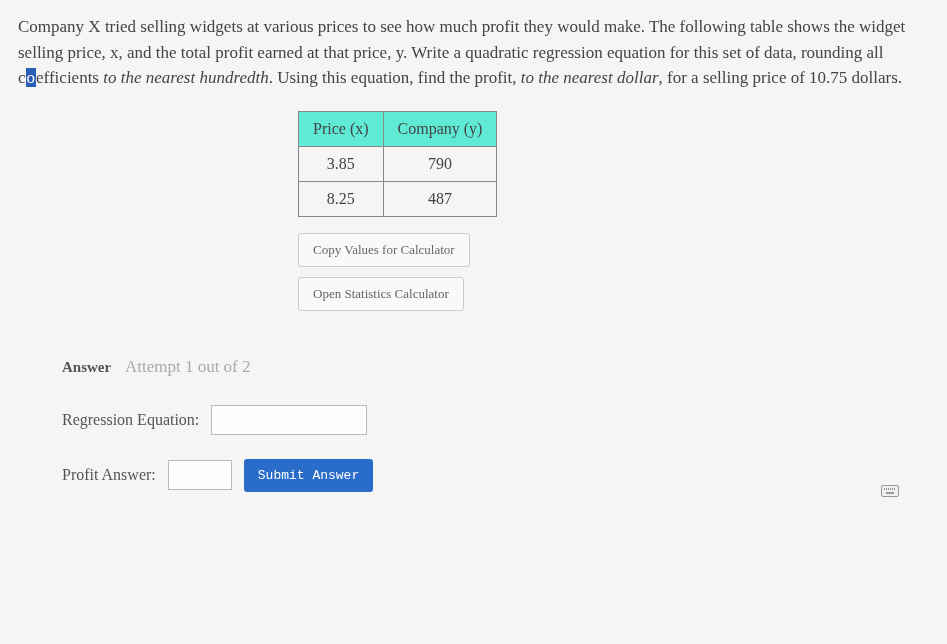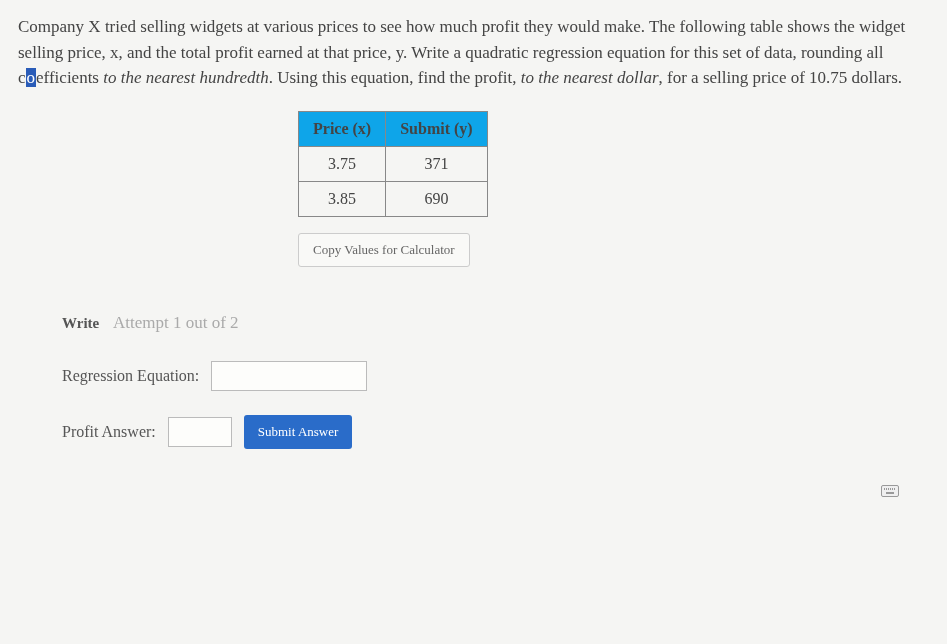--- a/index.html
+++ b/index.html
@@ -45,22 +45,21 @@
       border: 1px solid #888;
       padding: 8px 14px;
       text-align: center;
       font-size: 16px;
       color: #444;
       font-weight: normal;
       font-family: Georgia, serif;
       min-width: 74px;
     }
     th {
-      background: #0ea5e9;
-      font-weight: bold;
+      background: #5eead4;
     }
     .button-stack {
       margin-top: 16px;
       display: flex;
       flex-direction: column;
       gap: 10px;
     }
     .secondary-btn {
       background: #f9f9f7;
       border: 1px solid #ccc;
@@ -111,21 +110,21 @@
     .final-input {
       width: 64px;
     }
     .submit-btn {
       background: #2a6cc9;
       border: none;
       border-radius: 3px;
       color: #fff;
       padding: 9px 14px;
       font-size: 13px;
-      font-family: Liberation Serif, serif;
+      font-family: Liberation Mono, monospace;
       cursor: pointer;
     }
     .keyboard-icon {
       position: absolute;
       right: 48px;
       top: 485px;
       width: 18px;
       height: 12px;
       border: 1px solid #999;
       border-radius: 2px;
@@ -155,43 +154,44 @@
 
 <div class="problem-text">
   <span>Company X tried selling widgets at various prices to see how much profit they would make. The following table shows the widget selling price, x, and the total profit earned at that price, y. Write a quadratic regression equation for this set of data, rounding all c</span><span class="highlight">o</span><span>efficients </span><em>to the nearest hundredth</em><span>. Using this equation, find the profit, </span><em>to the nearest dollar</em><span>, for a selling price of 10.75 dollars.</span>
 </div>
 
 <div class="table-container">
   <table>
     <tbody>
         <tr>
       <th>Price (x)</th>
-      <th>Submit (y)</th>
-    </tr>
-    <tr>
-      <td>3.75</td>
-      <td>371</td>
+      <th>Company (y)</th>
     </tr>
     <tr>
       <td>3.85</td>
-      <td>690</td>
+      <td>790</td>
+    </tr>
+    <tr>
+      <td>8.25</td>
+      <td>487</td>
     </tr>
   </tbody>
     </table>
 
   <div class="button-stack">
     <button class="secondary-btn">Copy Values for Calculator</button>
+    <button class="secondary-btn">Open Statistics Calculator</button>
   </div>
 </div>
 
 <div class="keyboard-icon"></div>
 
 <div class="answer-section">
   <div class="answer-header">
-    <b>Write</b>
+    <b>Answer</b>
     <span class="attempt">Attempt 1 out of 2</span>
   </div>
 
   <div class="field-row">
     <span class="field-label">Regression Equation:</span>
     <input class="text-input regression-input" type="text" value="" style="">
   </div>
 
   <div class="field-row">
     <span class="field-label">Profit Answer:</span>

